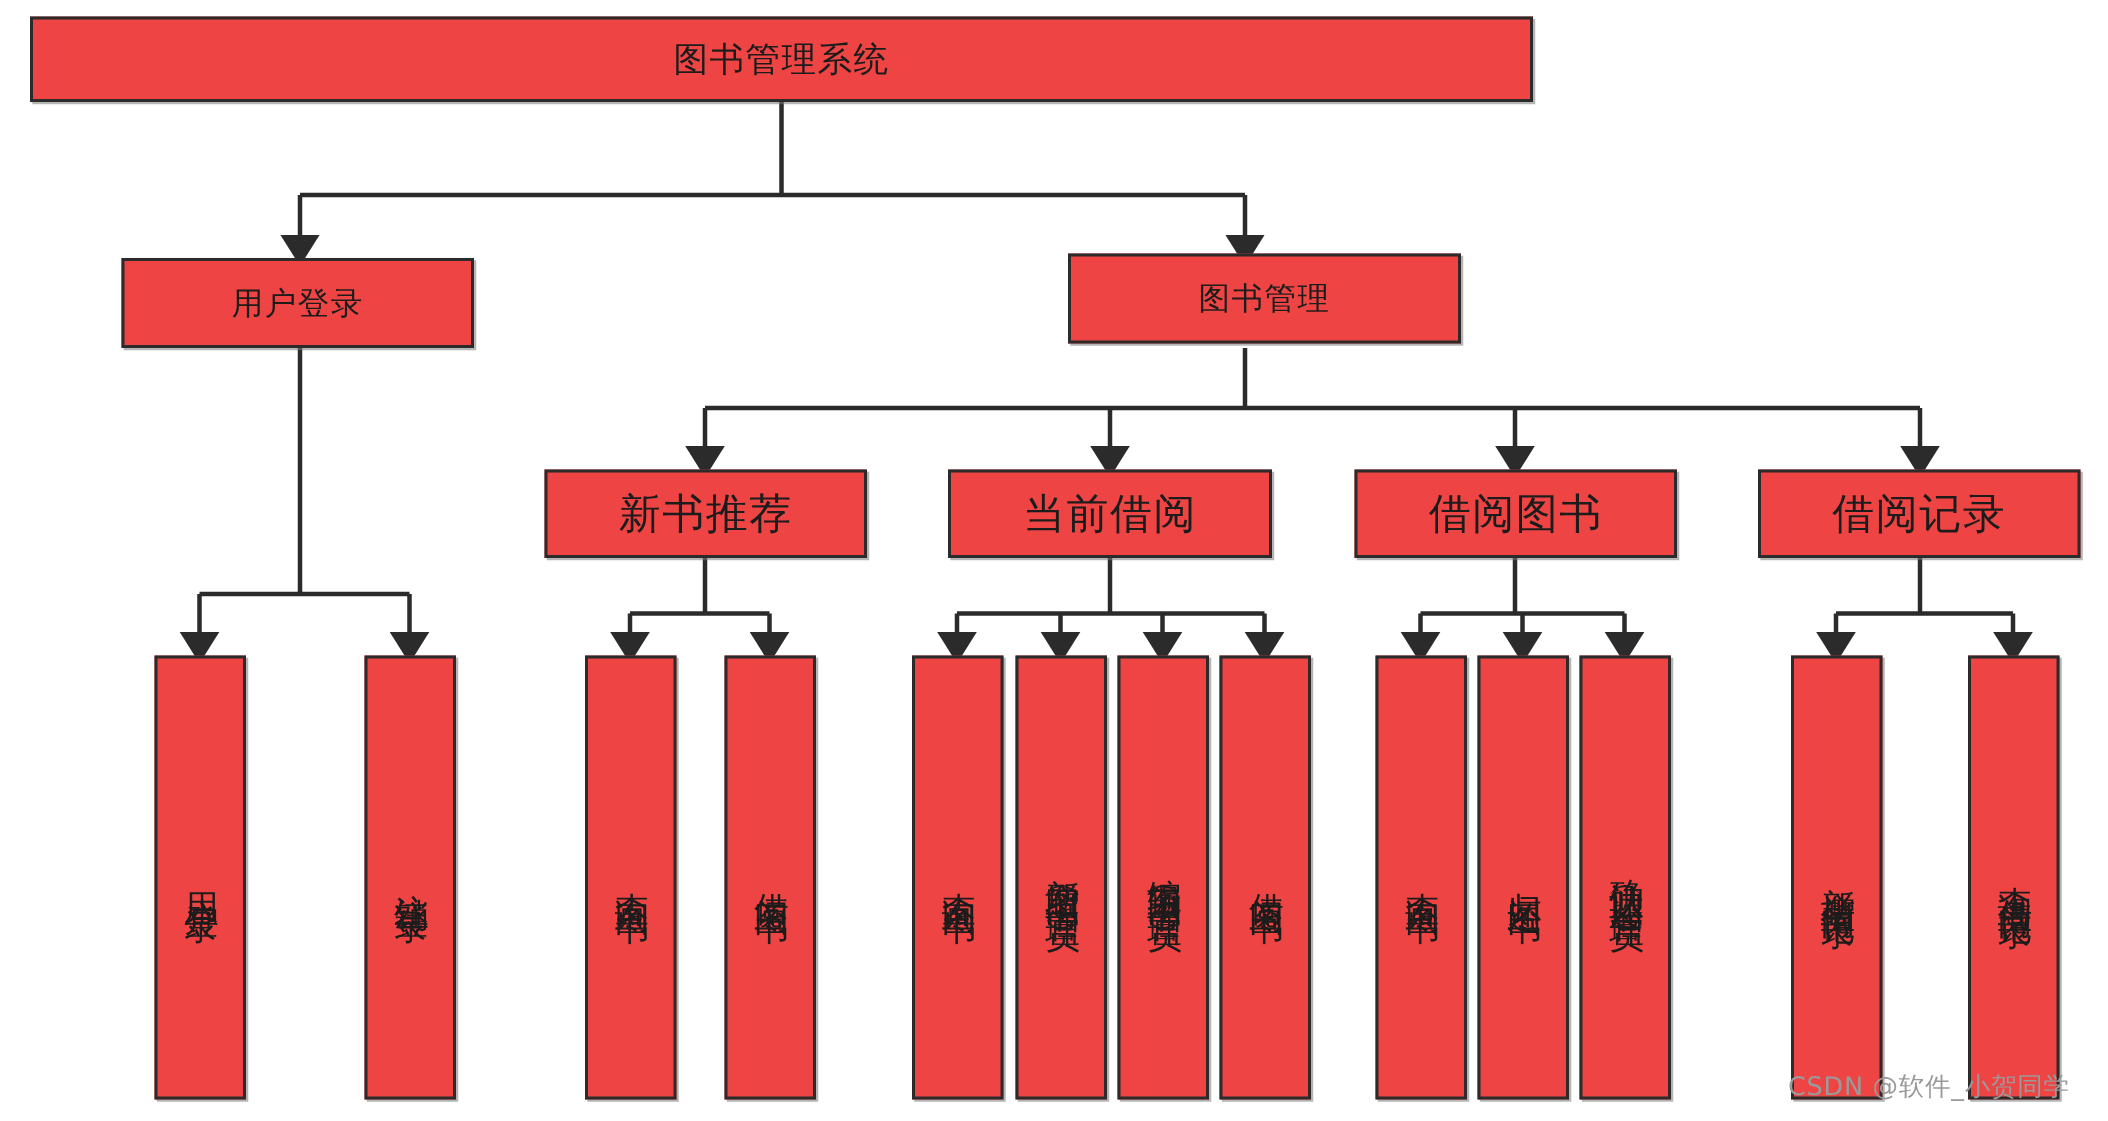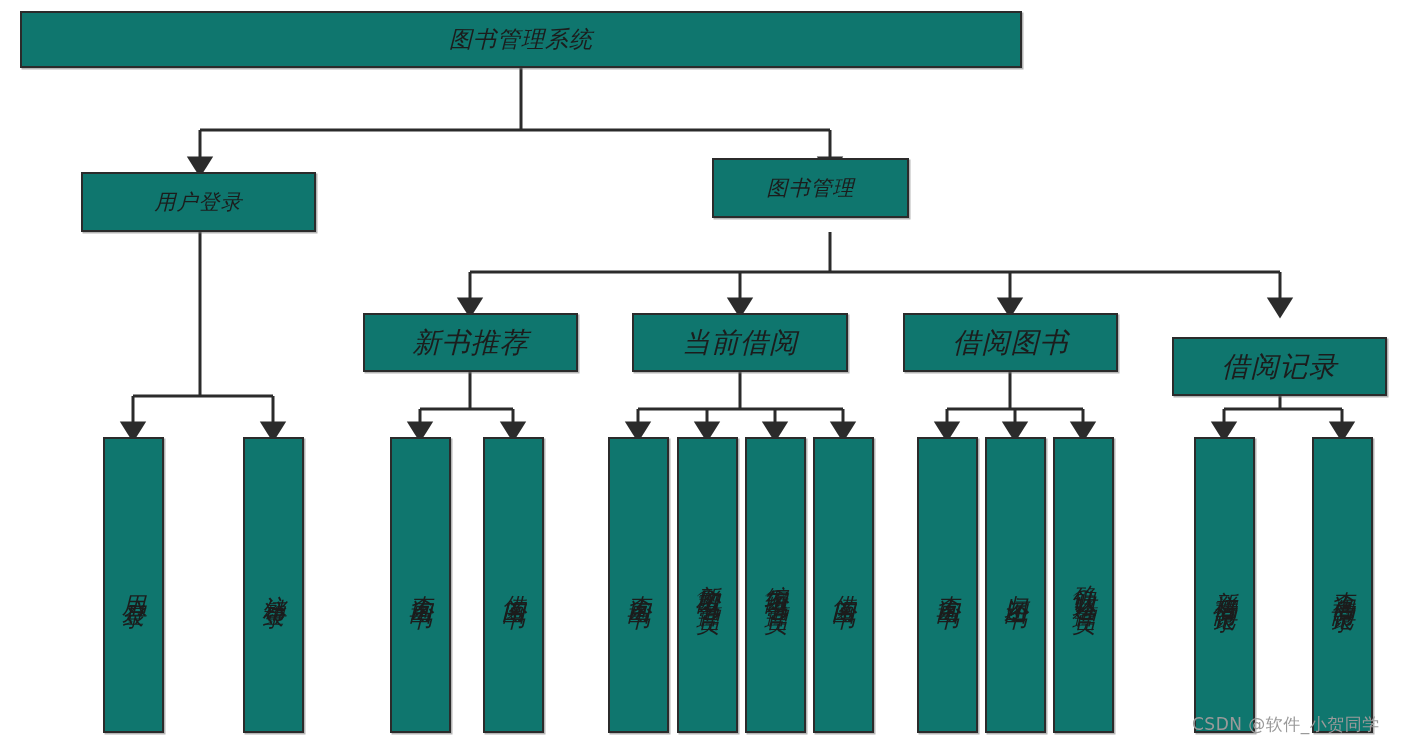--- a/index.html
+++ b/index.html
@@ -9,28 +9,27 @@
     font-family:"DejaVu Sans","Liberation Sans",sans-serif;
     overflow:hidden;
     position:relative;
   }
   #stage{position:absolute;left:0;top:0;width:1405px;height:747px;}
   svg.edges{position:absolute;left:0;top:0;width:1405px;height:747px;}
 
   .node{
     position:absolute;
     box-sizing:border-box;
-    background:#0f766e;
+    background:#ef4444;
     border:2px solid #2b2b2b;
     box-shadow:1.5px 1.5px 0 rgba(120,120,120,.55);
     display:flex;
     align-items:center;
     justify-content:center;
     color:#1c1c1c;
-    font-style:italic;
   }
   .node .label{
     display:block;
     white-space:nowrap;
     letter-spacing:1px;
   }
   .node.root .label{font-size:23px;}
   .node.lvl1 .label{font-size:21px;}
   .node.lvl2 .label{font-size:28px;}
 
@@ -111,34 +110,34 @@
     </g>
   </svg>
 
   <div class="node root" style="left:20px;top:11px;width:1002px;height:57px;">
     <span class="label">图书管理系统</span>
   </div>
 
   <div class="node lvl1" style="left:81px;top:172px;width:235px;height:60px;">
     <span class="label">用户登录</span>
   </div>
-  <div class="node lvl1" style="left:712px;top:158px;width:197px;height:60px;">
+  <div class="node lvl1" style="left:712px;top:169px;width:262px;height:60px;">
     <span class="label">图书管理</span>
   </div>
 
   <div class="node lvl2" style="left:363px;top:313px;width:215px;height:59px;">
     <span class="label">新书推荐</span>
   </div>
   <div class="node lvl2" style="left:632px;top:313px;width:216px;height:59px;">
     <span class="label">当前借阅</span>
   </div>
   <div class="node lvl2" style="left:903px;top:313px;width:215px;height:59px;">
     <span class="label">借阅图书</span>
   </div>
-  <div class="node lvl2" style="left:1172px;top:313px;width:215px;height:59px;margin-top:24px;">
+  <div class="node lvl2" style="left:1172px;top:313px;width:215px;height:59px;">
     <span class="label">借阅记录</span>
   </div>
 
   <div class="node leaf" style="left:103px;top:437px;width:61px;height:296px;">
     <span class="label">用户登录</span>
   </div>
   <div class="node leaf" style="left:243px;top:437px;width:61px;height:296px;">
     <span class="label">注销登录</span>
   </div>
 

